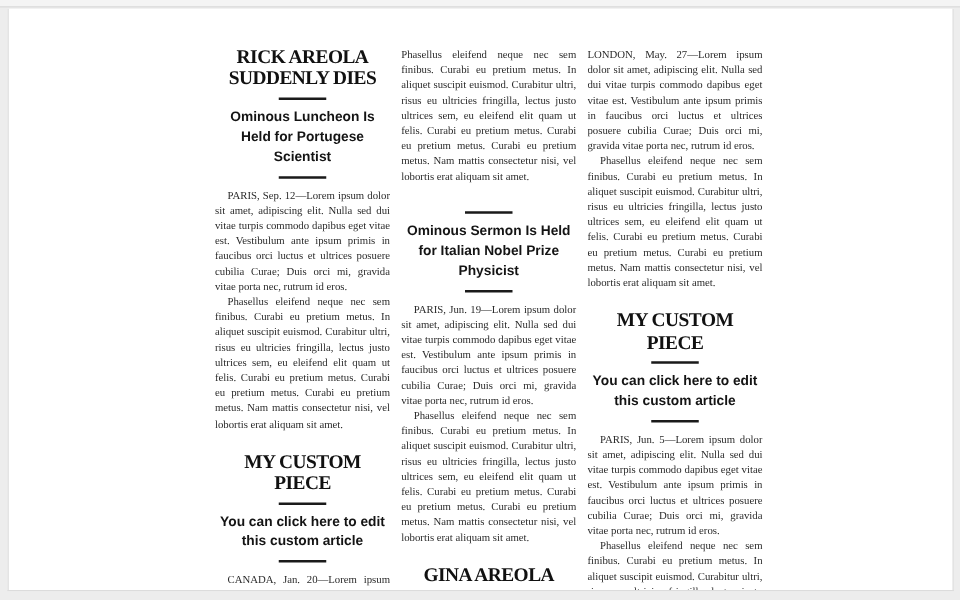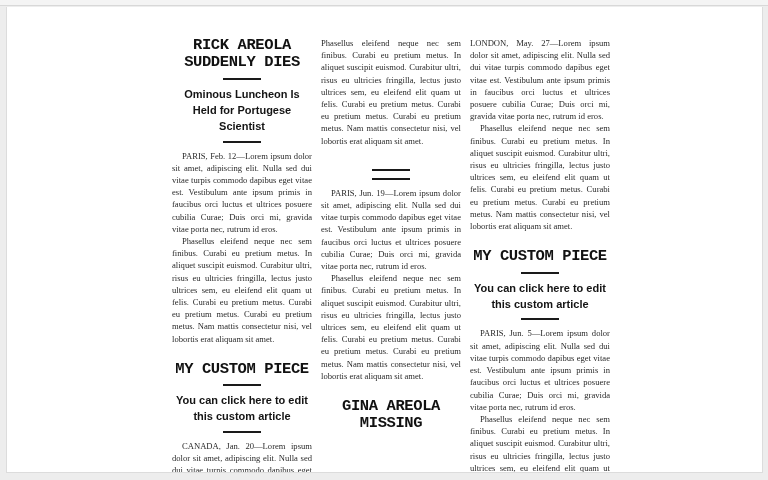--- a/index.html
+++ b/index.html
@@ -52,21 +52,21 @@
     gap: 9px;
     overflow: hidden;
   }
   .col {
     width: 140px;
     flex: 0 0 140px;
     overflow: hidden;
   }
 
   .headline {
-    font-family: Liberation Mono, monospace;
+    font-family: Liberation Serif, serif;
     font-weight: bold;
     font-size: 15.5px;
     line-height: 1.12;
     text-align: center;
     letter-spacing: -0.4px;
     color: #111111;
     margin: 0 0 6px 0;
     text-transform: uppercase;
   }
   .rule {
@@ -103,33 +103,34 @@
 
   <div id="topbar"></div>
 
   <div id="page">
     <div id="columns">
         <div class="col">
           <h2 class="headline">RICK AREOLA SUDDENLY DIES</h2>
           <div class="rule"></div>
           <p class="subhead">Ominous Luncheon Is Held for Portugese Scientist</p>
           <div class="rule"></div>
-          <p class="body lead">PARIS, Feb. 12—Lorem ipsum dolor sit amet, adipiscing elit. Nulla sed dui vitae turpis commodo dapibus eget vitae est. Vestibulum ante ipsum primis in faucibus orci luctus et ultrices posuere cubilia Curae; Duis orci mi, gravida vitae porta nec, rutrum id eros.</p>
+          <p class="body lead">PARIS, Sep. 12—Lorem ipsum dolor sit amet, adipiscing elit. Nulla sed dui vitae turpis commodo dapibus eget vitae est. Vestibulum ante ipsum primis in faucibus orci luctus et ultrices posuere cubilia Curae; Duis orci mi, gravida vitae porta nec, rutrum id eros.</p>
           <p class="body">Phasellus eleifend neque nec sem finibus. Curabi eu pretium metus. In aliquet suscipit euismod. Curabitur ultri, risus eu ultricies fringilla, lectus justo ultrices sem, eu eleifend elit quam ut felis. Curabi eu pretium metus. Curabi eu pretium metus. Curabi eu pretium metus. Nam mattis consectetur nisi, vel lobortis erat aliquam sit amet.</p>
           <div class="spacer-md"></div>
           <h2 class="headline">MY CUSTOM PIECE</h2>
           <div class="rule"></div>
           <p class="subhead">You can click here to edit this custom article</p>
           <div class="rule"></div>
           <p class="body lead">CANADA, Jan. 20—Lorem ipsum dolor sit amet, adipiscing elit. Nulla sed dui vitae turpis commodo dapibus eget vitae est. Vestibulum</p>
         </div>
         <div class="col">
           <p class="body">Phasellus eleifend neque nec sem finibus. Curabi eu pretium metus. In aliquet suscipit euismod. Curabitur ultri, risus eu ultricies fringilla, lectus justo ultrices sem, eu eleifend elit quam ut felis. Curabi eu pretium metus. Curabi eu pretium metus. Curabi eu pretium metus. Nam mattis consectetur nisi, vel lobortis erat aliquam sit amet.</p>
           <div class="spacer-md"></div>
           <div class="rule"></div>
+          <p class="subhead">Ominous Sermon Is Held for Italian Nobel Prize Physicist</p>
           <div class="rule"></div>
           <p class="body lead">PARIS, Jun. 19—Lorem ipsum dolor sit amet, adipiscing elit. Nulla sed dui vitae turpis commodo dapibus eget vitae est. Vestibulum ante ipsum primis in faucibus orci luctus et ultrices posuere cubilia Curae; Duis orci mi, gravida vitae porta nec, rutrum id eros.</p>
           <p class="body">Phasellus eleifend neque nec sem finibus. Curabi eu pretium metus. In aliquet suscipit euismod. Curabitur ultri, risus eu ultricies fringilla, lectus justo ultrices sem, eu eleifend elit quam ut felis. Curabi eu pretium metus. Curabi eu pretium metus. Curabi eu pretium metus. Nam mattis consectetur nisi, vel lobortis erat aliquam sit amet.</p>
           <div class="spacer-md"></div>
           <h2 class="headline">GINA AREOLA MISSING</h2>
         </div>
         <div class="col">
           <p class="body">LONDON, May. 27—Lorem ipsum dolor sit amet, adipiscing elit. Nulla sed dui vitae turpis commodo dapibus eget vitae est. Vestibulum ante ipsum primis in faucibus orci luctus et ultrices posuere cubilia Curae; Duis orci mi, gravida vitae porta nec, rutrum id eros.</p>
           <p class="body">Phasellus eleifend neque nec sem finibus. Curabi eu pretium metus. In aliquet suscipit euismod. Curabitur ultri, risus eu ultricies fringilla, lectus justo ultrices sem, eu eleifend elit quam ut felis. Curabi eu pretium metus. Curabi eu pretium metus. Curabi eu pretium metus. Nam mattis consectetur nisi, vel lobortis erat aliquam sit amet.</p>
           <div class="spacer-md"></div>

